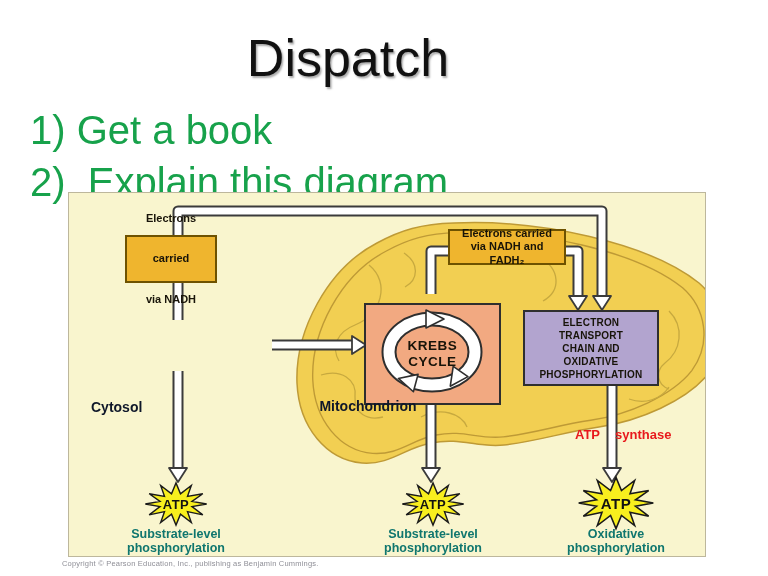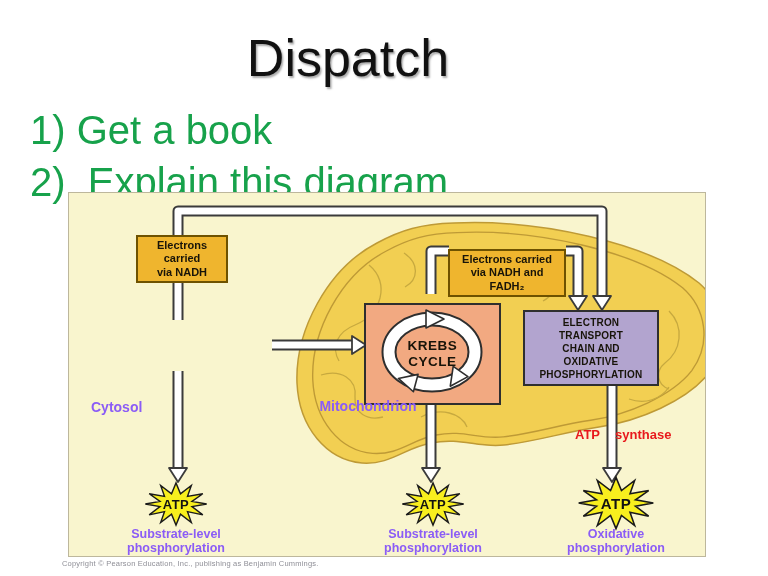--- a/index.html
+++ b/index.html
@@ -26,55 +26,55 @@
     border:1px solid #bdb79c;box-sizing:content-box;
   }
   .panel svg.base{position:absolute;left:0;top:0;z-index:1;}
   .box{
     position:absolute;z-index:3;box-sizing:border-box;
     display:flex;flex-direction:column;align-items:center;justify-content:center;
     text-align:center;font-weight:bold;color:#181409;
     border:2px solid #3a3326;
   }
   .gold{background:var(--c-gold,#EFB52E);border-color:#6e5200;font-size:11px;line-height:1.2;}
-  #box-nadh{left:67px;top:42px;width:92px;height:48px;}
-  #box-fadh{left:379px;top:56px;width:118px;height:48px;}
+  #box-nadh{left:56px;top:42px;width:92px;height:48px;gap:27px;}
+  #box-fadh{left:379px;top:36px;width:118px;height:36px;}
   #box-gly{
     left:13px;top:125px;width:190px;height:53px;
     background:var(--c-teal,#93D3CC);border-color:#2f2f2f;
     justify-content:space-evenly;padding:2px 0;
   }
   #box-gly .gly-title{font-size:13.5px;letter-spacing:.8px;}
   .gly-row{display:flex;align-items:center;font-size:13px;}
   .gly-row svg{margin:0 1px;}
   #box-krebs{left:295px;top:110px;width:137px;height:102px;background:var(--c-salmon,#F2A981);border-color:#2f2f2f;}
   #box-krebs svg{position:absolute;left:0;top:0;}
   .krebs-text{position:relative;z-index:2;font-size:13.5px;line-height:1.15;letter-spacing:.5px;}
   #box-etc{
     left:454px;top:117px;width:136px;height:76px;
     background:var(--c-purple,#B2A4CF);border-color:#2f2f2f;
     font-size:10px;line-height:1.3;letter-spacing:.2px;
   }
-  .plain-label{position:absolute;z-index:4;font-weight:bold;color:#8b5cf6;font-size:14px;}
+  .plain-label{position:absolute;z-index:4;font-weight:bold;color:#0f172a;font-size:14px;}
   #lbl-cytosol{left:22px;top:206px;}
   #lbl-mito{left:232px;top:205px;width:134px;text-align:center;}
   #lbl-synthase{
     left:506px;top:234px;display:flex;gap:15px;
     color:var(--c-red,#E8191C);font-size:13px;
   }
   .star{position:absolute;z-index:3;}
   .star .atp{
     position:absolute;left:0;top:0;width:100%;height:100%;
     display:flex;align-items:center;justify-content:center;
     font-weight:bold;font-size:13px;color:#121212;letter-spacing:.5px;
   }
   #star3 .atp{font-size:15px;}
   .starlbl{
     position:absolute;z-index:4;width:160px;text-align:center;
-    font-weight:bold;font-size:12.5px;line-height:1.12;color:#8b5cf6;
+    font-weight:bold;font-size:12.5px;line-height:1.12;color:#0f766e;
   }
   .copyright{
     position:absolute;left:62px;top:559px;font-size:7.5px;color:#8f8f97;
     letter-spacing:.2px;
   }
 </style>
 </head>
 <body>
 
 <h1 class="title">Dispatch</h1>

